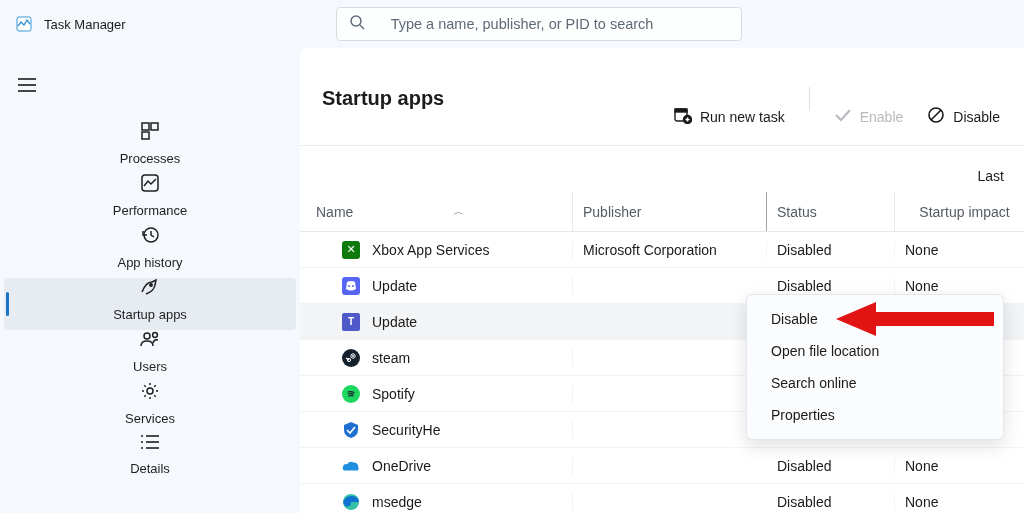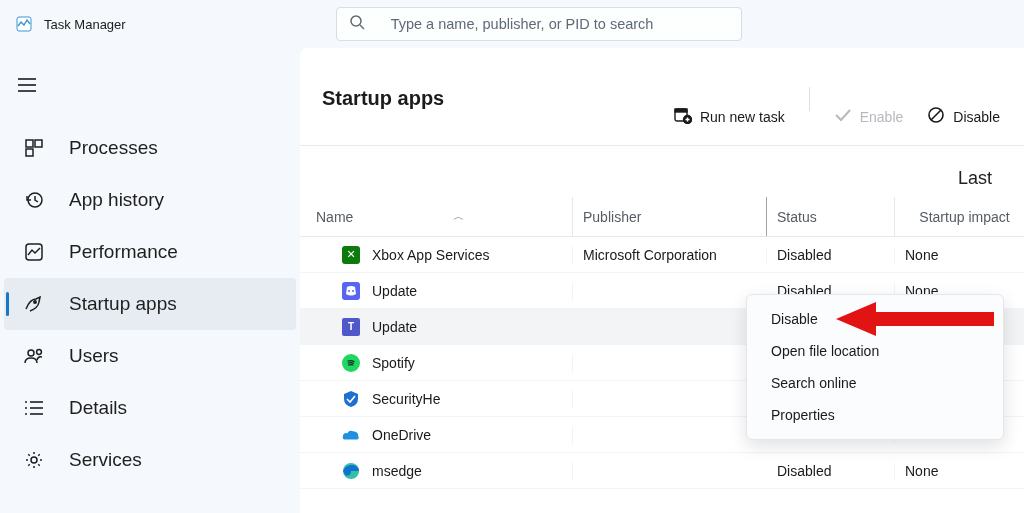--- a/index.html
+++ b/index.html
@@ -10,34 +10,34 @@
   .app-title { font-size: 13px; color: #202020; }
   .search-wrap { margin-left: 210px; width: 406px; height: 34px; background: #fdfefe; border: 1px solid #d9dde2; border-radius: 4px; display: flex; align-items: center; padding: 0 12px; gap: 26px; }
   .search-icon { color: #5f6a77; }
   .search-input { flex: 1; border: none; outline: none; font-size: 14.5px; background: transparent; color: #5f6a77; }
   .search-input::placeholder { color: #5f6a77; }
 
   .layout { display: flex; height: calc(100% - 48px); }
 
   .sidebar { width: 300px; padding-top: 24px; }
   .hamburger { padding: 6px 18px 26px 18px; color: #1a1a1a; }
-  .nav-item { display: flex; align-items: center; gap: 25px; height: 52px; padding: 0 20px; font-size: 19px; color: #1f1f1f; cursor: pointer; border-radius: 4px; margin: 0 4px;}
+  .nav-item { display: flex; align-items: center; gap: 11px; height: 52px; padding: 0 20px; font-size: 13px; color: #1f1f1f; cursor: pointer; border-radius: 4px; margin: 0 4px; flex-direction: column;}
   .nav-item.selected { background: #e7ecf3; position: relative; }
   .nav-item.selected::before { content:""; position:absolute; left:2px; top:14px; bottom:14px; width:3px; background:#1975c5; border-radius:2px; }
   .nav-ic { width: 20px; display:flex; justify-content:center; color:#1f1f1f; }
 
   .content { flex: 1; background: #ffffff; border-top-left-radius: 8px; overflow: hidden; display:flex; flex-direction:column; position:relative;}
   .content-header { display: flex; align-items: center; padding: 22px 24px 18px 22px; border-bottom: 1px solid #e7e9ec; }
   .page-title { font-size: 20px; font-weight: 600; color: #1c1c1c; }
   .toolbar { margin-left: auto; display: flex; align-items: center; gap: 24px; font-size: 14px; }
   .tbtn { display: flex; align-items: center; gap: 8px; cursor: pointer; margin-top: 36px; }
   .tbtn.disabled { color: #b6b9bd; cursor: default; }
   .divider { width: 1px; height: 24px; background: #dcdfe3; }
 
-  .last-row { text-align: right; padding: 22px 32px 8px 0; font-size: 18px; color: #222; }
+  .last-row { text-align: right; padding: 22px 20px 8px 0; font-size: 14px; color: #222; }
 
   .table-head { display: flex; height: 40px; align-items: center; font-size: 14px; color: #555c64; border-bottom: 1px solid #e5e7ea; }
   .col-name { width: 273px; padding-left: 16px; border-right: 1px solid #e7e9ec; display:flex; align-items:center; gap:60px; height:100%;}
   .sort-caret { font-size: 11px; color:#6e7681; margin-left:40px;}
   .col-pub { width: 194px; padding-left: 10px; border-right: 1px solid #a3a3a3; height:100%; display:flex; align-items:center;}
   .col-status { width: 128px; padding-left: 10px; border-right: 1px solid #e7e9ec; height:100%; display:flex; align-items:center;}
   .col-impact { flex:1; padding-left: 10px; height:100%; display:flex; align-items:center;justify-content:center;}
 
   .rows { flex:1; overflow:hidden; }
   .row { display: flex; height: 36px; align-items: center; font-size: 14px; border-bottom: 1px solid #f2f3f5; }
@@ -90,77 +90,77 @@
             <rect x="1" y="1" width="7" height="7"></rect>
             <rect x="10" y="1" width="7" height="7"></rect>
             <rect x="1" y="10" width="7" height="7"></rect>
           </svg>
         </span>
       <span>Processes</span>
     </div>
     <div class="nav-item">
       <span class="nav-ic">
           <svg width="18" height="18" viewBox="0 0 18 18" fill="none" stroke="currentColor" stroke-width="1.5">
+            <rect x="1" y="1" width="16" height="16" rx="3"></rect>
+            <polyline points="3,12 7,7 10,10 15,5"></polyline>
+          </svg>
+        </span>
+      <span>Performance</span>
+    </div>
+    <div class="nav-item">
+      <span class="nav-ic">
+          <svg width="18" height="18" viewBox="0 0 18 18" fill="none" stroke="currentColor" stroke-width="1.5">
             <circle cx="10" cy="9" r="7"></circle>
             <polyline points="10,5 10,9 13,11"></polyline>
             <polyline points="2,5 2,9 6,9"></polyline>
           </svg>
         </span>
       <span>App history</span>
-    </div>
-    <div class="nav-item">
-      <span class="nav-ic">
-          <svg width="18" height="18" viewBox="0 0 18 18" fill="none" stroke="currentColor" stroke-width="1.5">
-            <rect x="1" y="1" width="16" height="16" rx="3"></rect>
-            <polyline points="3,12 7,7 10,10 15,5"></polyline>
-          </svg>
-        </span>
-      <span>Performance</span>
     </div>
     <div class="nav-item selected">
       <span class="nav-ic">
           <svg width="20" height="18" viewBox="0 0 20 18" fill="none" stroke="currentColor" stroke-width="1.5">
             <path d="M2 14 Q6 4 12 4 L16 2 L15 7 Q14 13 6 16"></path>
             <circle cx="11" cy="7" r="1.2" fill="currentColor"></circle>
           </svg>
         </span>
       <span>Startup apps</span>
     </div>
     <div class="nav-item">
       <span class="nav-ic">
           <svg width="20" height="18" viewBox="0 0 20 18" fill="none" stroke="currentColor" stroke-width="1.5">
             <circle cx="7" cy="6" r="3"></circle>
             <path d="M1 16 Q1 11 7 11 Q13 11 13 16"></path>
             <circle cx="15" cy="5" r="2.4"></circle>
             <path d="M13 13 Q14 9 18 10"></path>
           </svg>
         </span>
       <span>Users</span>
+    </div>
+    <div class="nav-item">
+      <span class="nav-ic">
+          <svg width="18" height="18" viewBox="0 0 18 18" fill="none" stroke="currentColor" stroke-width="1.5">
+            <circle cx="9" cy="9" r="3"></circle>
+            <path d="M9 1v2M9 15v2M1 9h2M15 9h2M3.3 3.3l1.4 1.4M13.3 13.3l1.4 1.4M3.3 14.7l1.4-1.4M13.3 4.7l1.4-1.4"></path>
+          </svg>
+        </span>
+      <span>Services</span>
     </div>
     <div class="nav-item">
       <span class="nav-ic">
           <svg width="18" height="16" viewBox="0 0 18 16" stroke="currentColor" stroke-width="1.6">
             <line x1="0" y1="2" x2="2" y2="2"></line>
             <line x1="5" y1="2" x2="18" y2="2"></line>
             <line x1="0" y1="8" x2="2" y2="8"></line>
             <line x1="5" y1="8" x2="18" y2="8"></line>
             <line x1="0" y1="14" x2="2" y2="14"></line>
             <line x1="5" y1="14" x2="18" y2="14"></line>
           </svg>
         </span>
       <span>Details</span>
-    </div>
-    <div class="nav-item">
-      <span class="nav-ic">
-          <svg width="18" height="18" viewBox="0 0 18 18" fill="none" stroke="currentColor" stroke-width="1.5">
-            <circle cx="9" cy="9" r="3"></circle>
-            <path d="M9 1v2M9 15v2M1 9h2M15 9h2M3.3 3.3l1.4 1.4M13.3 13.3l1.4 1.4M3.3 14.7l1.4-1.4M13.3 4.7l1.4-1.4"></path>
-          </svg>
-        </span>
-      <span>Services</span>
     </div>
   </div>
 
   <div class="content">
     <div class="content-header">
       <div class="page-title">Startup apps</div>
       <div class="toolbar">
         <div class="tbtn">
           <span><svg width="18" height="18" viewBox="0 0 18 18" fill="none" stroke="currentColor" stroke-width="1.4">
                 <rect x="1" y="3" width="12" height="12" rx="2"></rect>
@@ -244,20 +244,38 @@
             </span>
             <span>Update</span>
           </div>
           <div class="rc-pub"></div>
           <div class="rc-status">Enabled</div>
           <div class="rc-impact">None</div>
         </div>
         <div class="row">
           <div class="rc-name">
             <span>
+              <div class="app-ic" style="background:#14202c;border-radius:50%">
+                <svg width="12" height="12" viewBox="0 0 12 12">
+                  <circle cx="8" cy="4" r="2.2" fill="none" stroke="#fff"></circle>
+                  <circle cx="8" cy="4" r="0.9" fill="#fff"></circle>
+                  <circle cx="4" cy="8" r="1.6" fill="none" stroke="#fff"></circle>
+                  <line x1="1" y1="6" x2="4" y2="8" stroke="#fff" stroke-width="1.4"></line>
+                </svg>
+              </div>
+            </span>
+            <span>steam</span>
+          </div>
+          <div class="rc-pub"></div>
+          <div class="rc-status">Disabled</div>
+          <div class="rc-impact">None</div>
+        </div>
+        <div class="row">
+          <div class="rc-name">
+            <span>
               <div class="app-ic" style="background:#1ed760;border-radius:50%">
                 <svg width="10" height="10" viewBox="0 0 10 10" stroke="#14202c" stroke-width="1.2" fill="none" stroke-linecap="round">
                   <path d="M2 3 Q5 2 8 3.5"></path>
                   <path d="M2.3 5 Q5 4.2 7.5 5.3"></path>
                   <path d="M2.6 7 Q5 6.3 7 7"></path>
                 </svg>
               </div>
             </span>
             <span>Spotify</span>
           </div>

